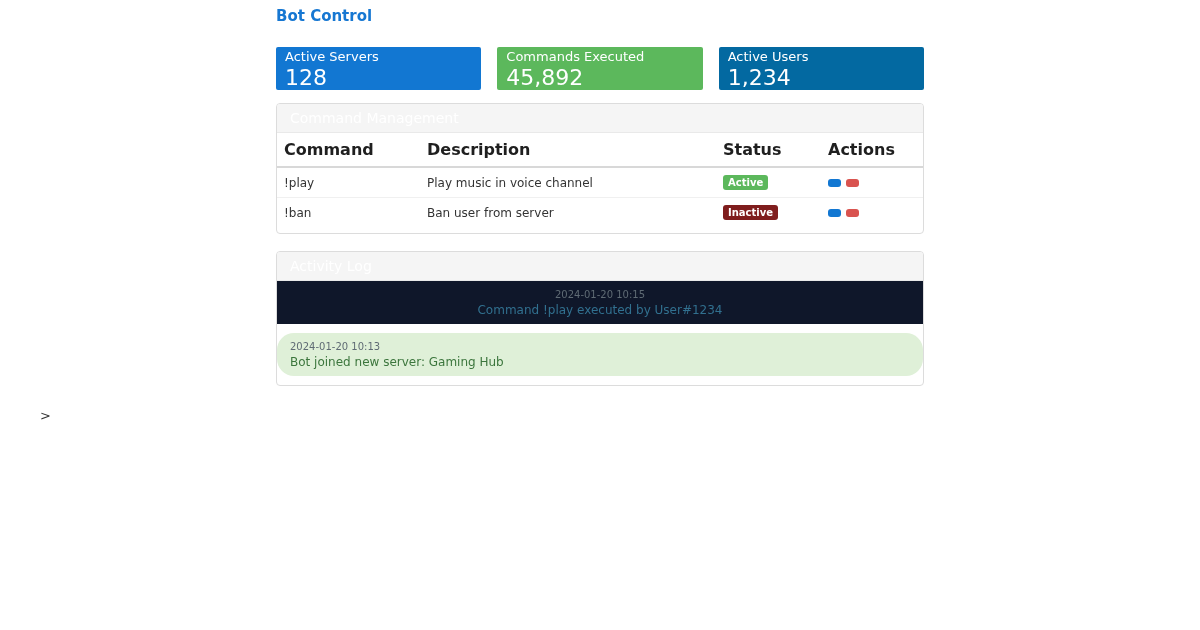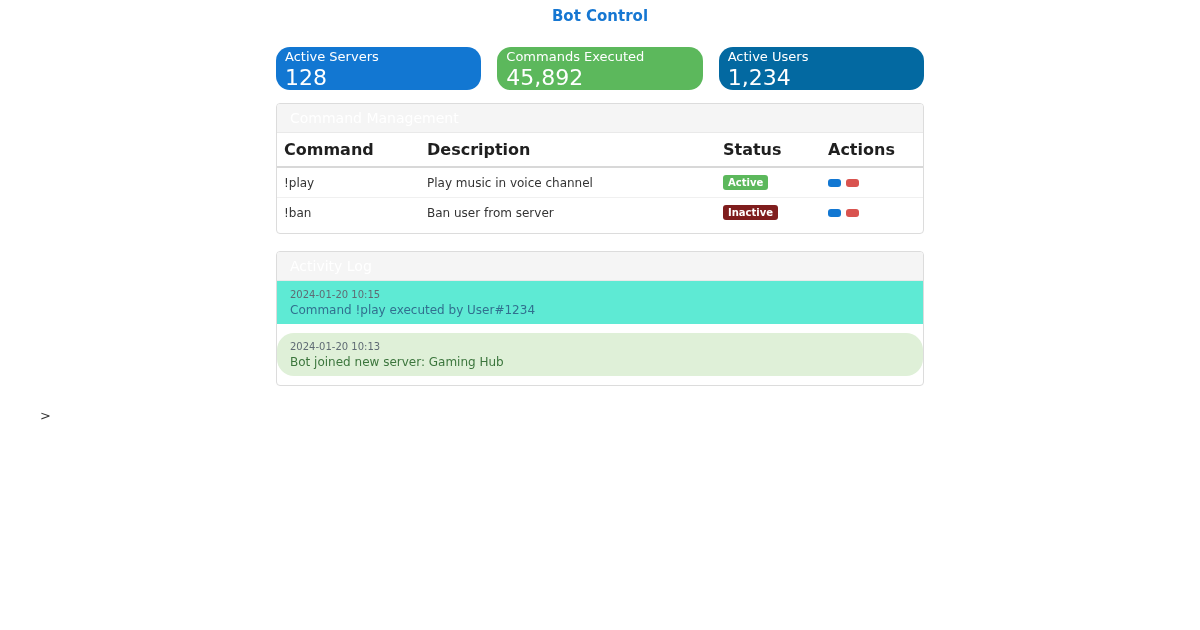--- a/index.html
+++ b/index.html
@@ -9,37 +9,37 @@
     font-family: "DejaVu Sans", "Liberation Sans", sans-serif;
     position: relative;
     overflow: hidden;
   }
   .container {
     width: 648px;
     margin: 0 auto;
   }
   .page-title {
     margin-top: 8px;
-    text-align: center;
+    text-align: left;
     font-size: 15px;
     font-weight: 700;
     color: #1677d2;
     height: 16px;
     line-height: 16px;
   }
   
   .stats-row {
     margin-top: 23px;
     display: flex;
     gap: 16px;
   }
   .stat-card {
     flex: 1 1 0;
     height: 43px;
-    border-radius: 14px;
+    border-radius: 2px;
     padding: 2px 9px;
     color: #ffffff;
     overflow: hidden;
   }
   .stat-card.blue  { background: #1277d2; }
   .stat-card.green { background: #5cb85c; }
   .stat-card.cyan  { background: #0369a1; }
   .stat-label { font-size: 13px; line-height: 16px; }
   .stat-value { font-size: 22px; line-height: 25px; }
   
@@ -106,21 +106,21 @@
     cursor: pointer;
     vertical-align: middle;
   }
   .mini-btn.blue { background: #1277d2; margin-right: 1px; }
   .mini-btn.red  { background: #d9534f; }
   
   .log-entry {
     padding: 7px 13px 6px 13px;
     margin-bottom: 9px;
   }
-  .log-entry.info    { background: #5eead4; }
+  .log-entry.info    { background: #0f172a; text-align: center; }
   .log-entry.warning { background: #fcf8e3; }
   .log-entry.success { background: #dff0d8; border-radius: 17px; }
   .log-time {
     font-size: 10px;
     line-height: 13px;
     color: #5f6b74;
     margin-bottom: 2px;
   }
   .log-msg {
     font-size: 12px;

